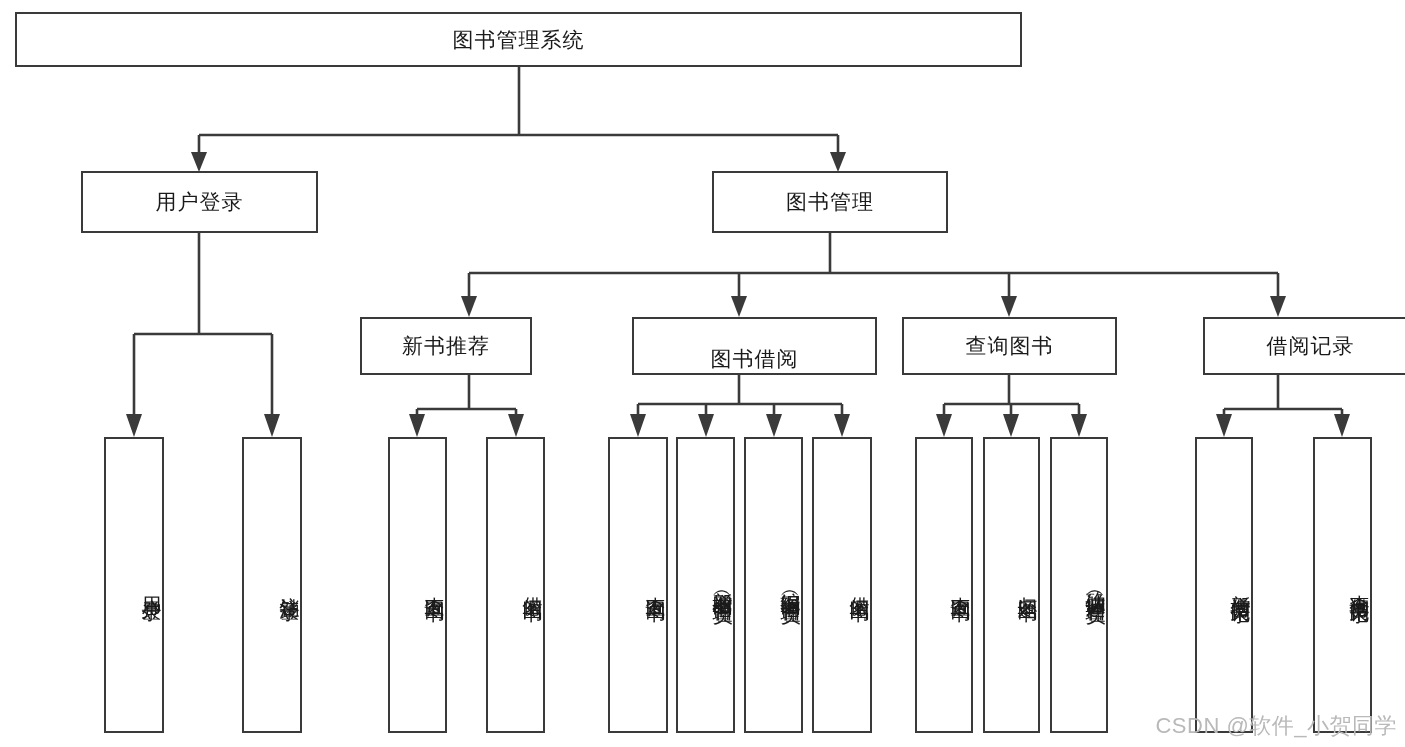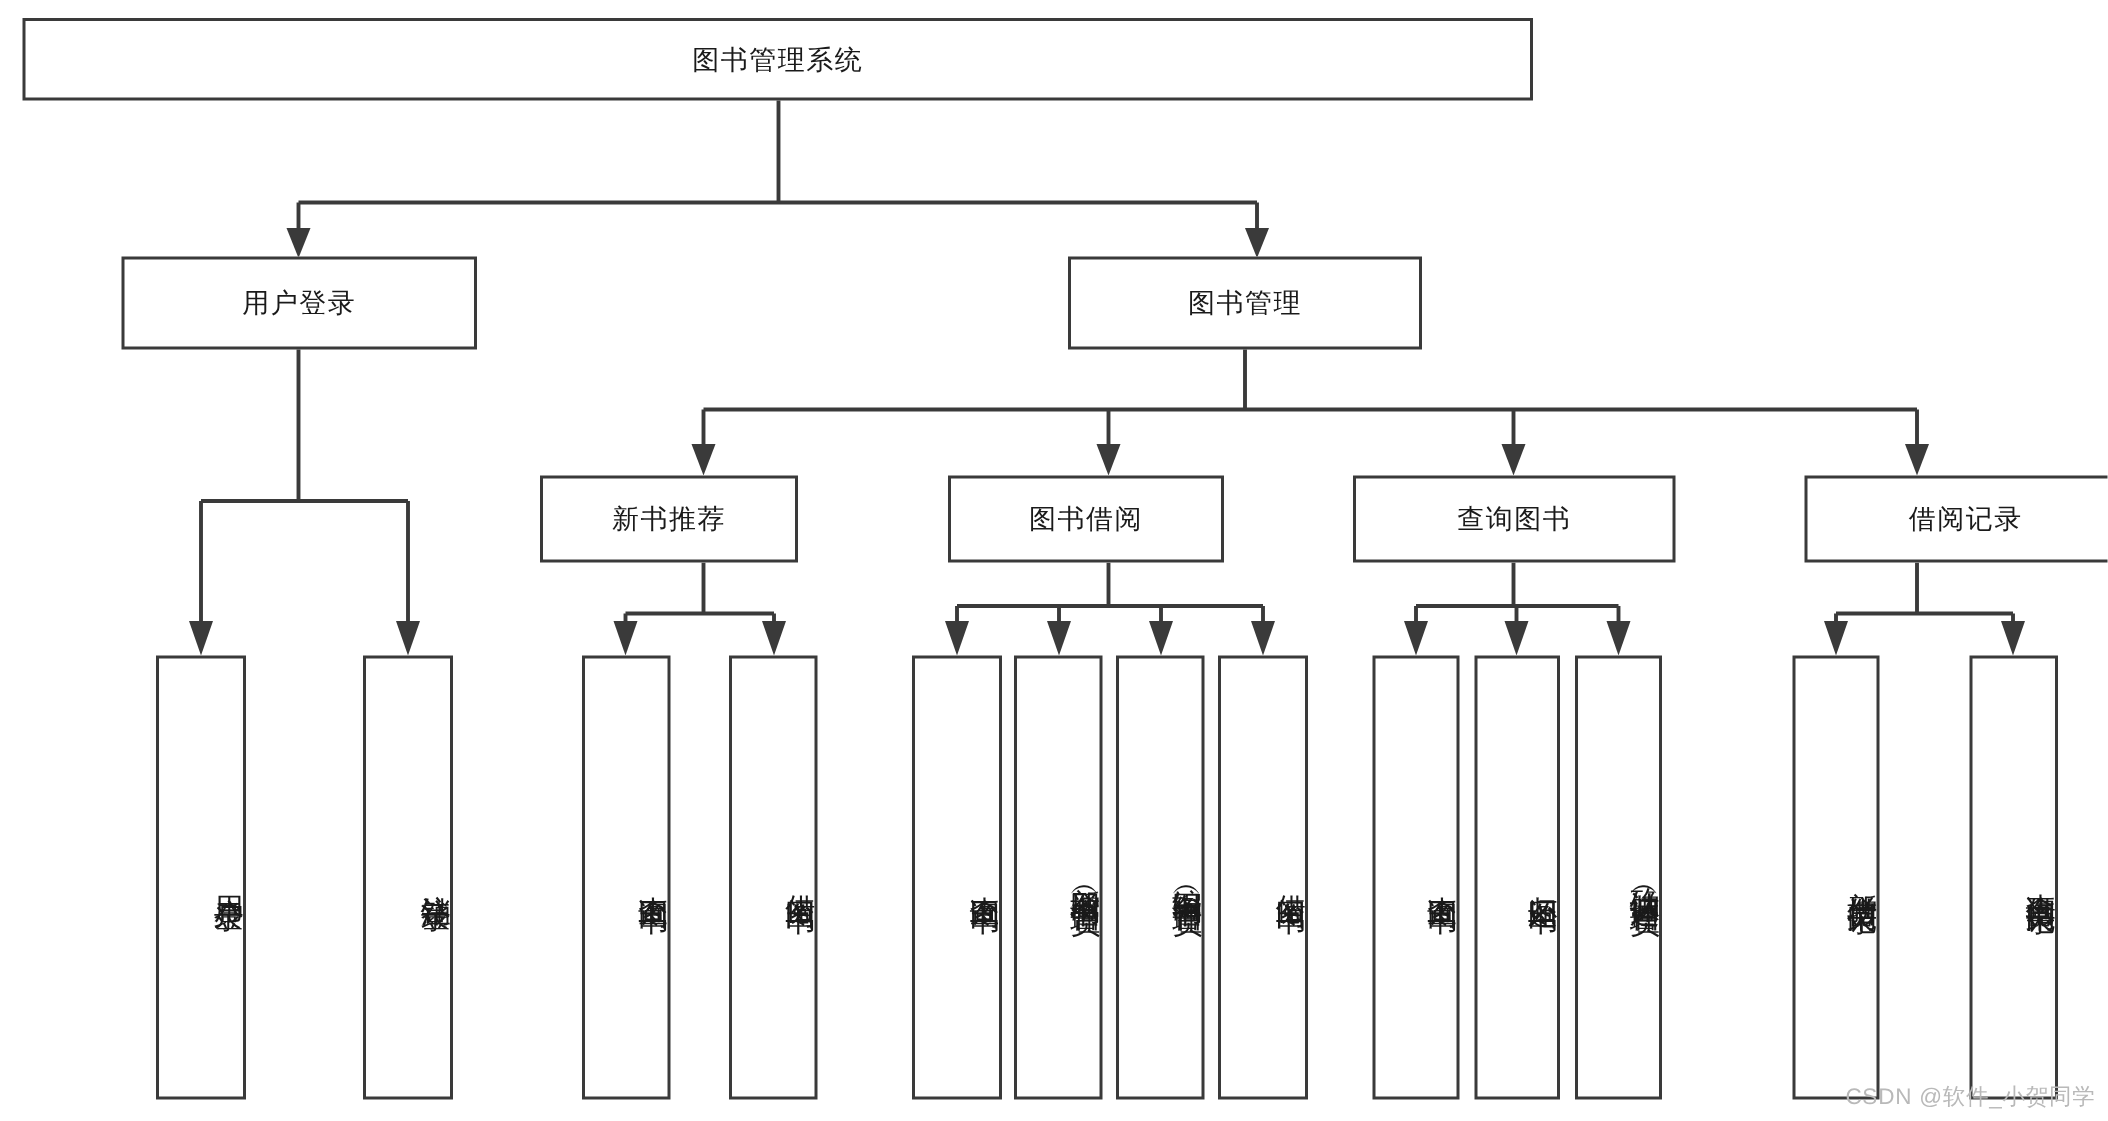--- a/index.html
+++ b/index.html
@@ -8,33 +8,33 @@
     font-family:"Liberation Sans","DejaVu Sans",sans-serif;
     overflow:hidden;position:relative;
   }
   #canvas{position:absolute;left:0;top:0;width:1405px;height:747px;}
   .node{
     position:absolute;box-sizing:border-box;
     background:#ffffff;border:2px solid #3a3a3a;
     display:flex;align-items:center;justify-content:center;
     color:#1a1a1a;
   }
-  .node.horiz{font-size:18px;letter-spacing:1px;}
+  .node.horiz{font-size:21px;letter-spacing:1px;}
   .node.vert{
     writing-mode:vertical-rl;text-orientation:upright;
     font-size:20px;line-height:1.05;letter-spacing:2px;
     padding:6px 0;align-items:flex-start;justify-content:center;
   }
   .node.vert.topalign{align-items:flex-start;}
   svg.links{position:absolute;left:0;top:0;width:1405px;height:747px;pointer-events:none;}
   .lk{stroke:#3a3a3a;stroke-width:2.6;fill:none;}
   .ar{fill:#3a3a3a;}
   .watermark{
     position:absolute;right:8px;bottom:6px;
-    font-size:15px;color:#b9b9b9;letter-spacing:0.5px;
+    font-size:22px;color:#b9b9b9;letter-spacing:0.5px;
     white-space:nowrap;
   }
 </style>
 </head>
 <body>
 
 <div id="canvas">
 
   <svg class="links" viewBox="0 0 1405 747">
 
@@ -105,21 +105,21 @@
   <div class="node horiz" style="left:81px;top:171px;width:237px;height:62px;">
     <span>用户登录</span>
   </div>
   <div class="node horiz" style="left:712px;top:171px;width:236px;height:62px;">
     <span>图书管理</span>
   </div>
 
   <div class="node horiz" style="left:360px;top:317px;width:172px;height:58px;">
     <span>新书推荐</span>
   </div>
-  <div class="node horiz" style="left:632px;top:317px;width:184px;height:58px;">
+  <div class="node horiz" style="left:632px;top:317px;width:245px;height:58px;align-items:flex-end;">
     <span>图书借阅</span>
   </div>
   <div class="node horiz" style="left:902px;top:317px;width:215px;height:58px;">
     <span>查询图书</span>
   </div>
   <div class="node horiz" style="left:1171px;top:317px;width:215px;height:58px;margin-left:32px;">
     <span>借阅记录</span>
   </div>
 
   <div class="node vert" style="left:104px;top:437px;width:60px;height:296px;">

